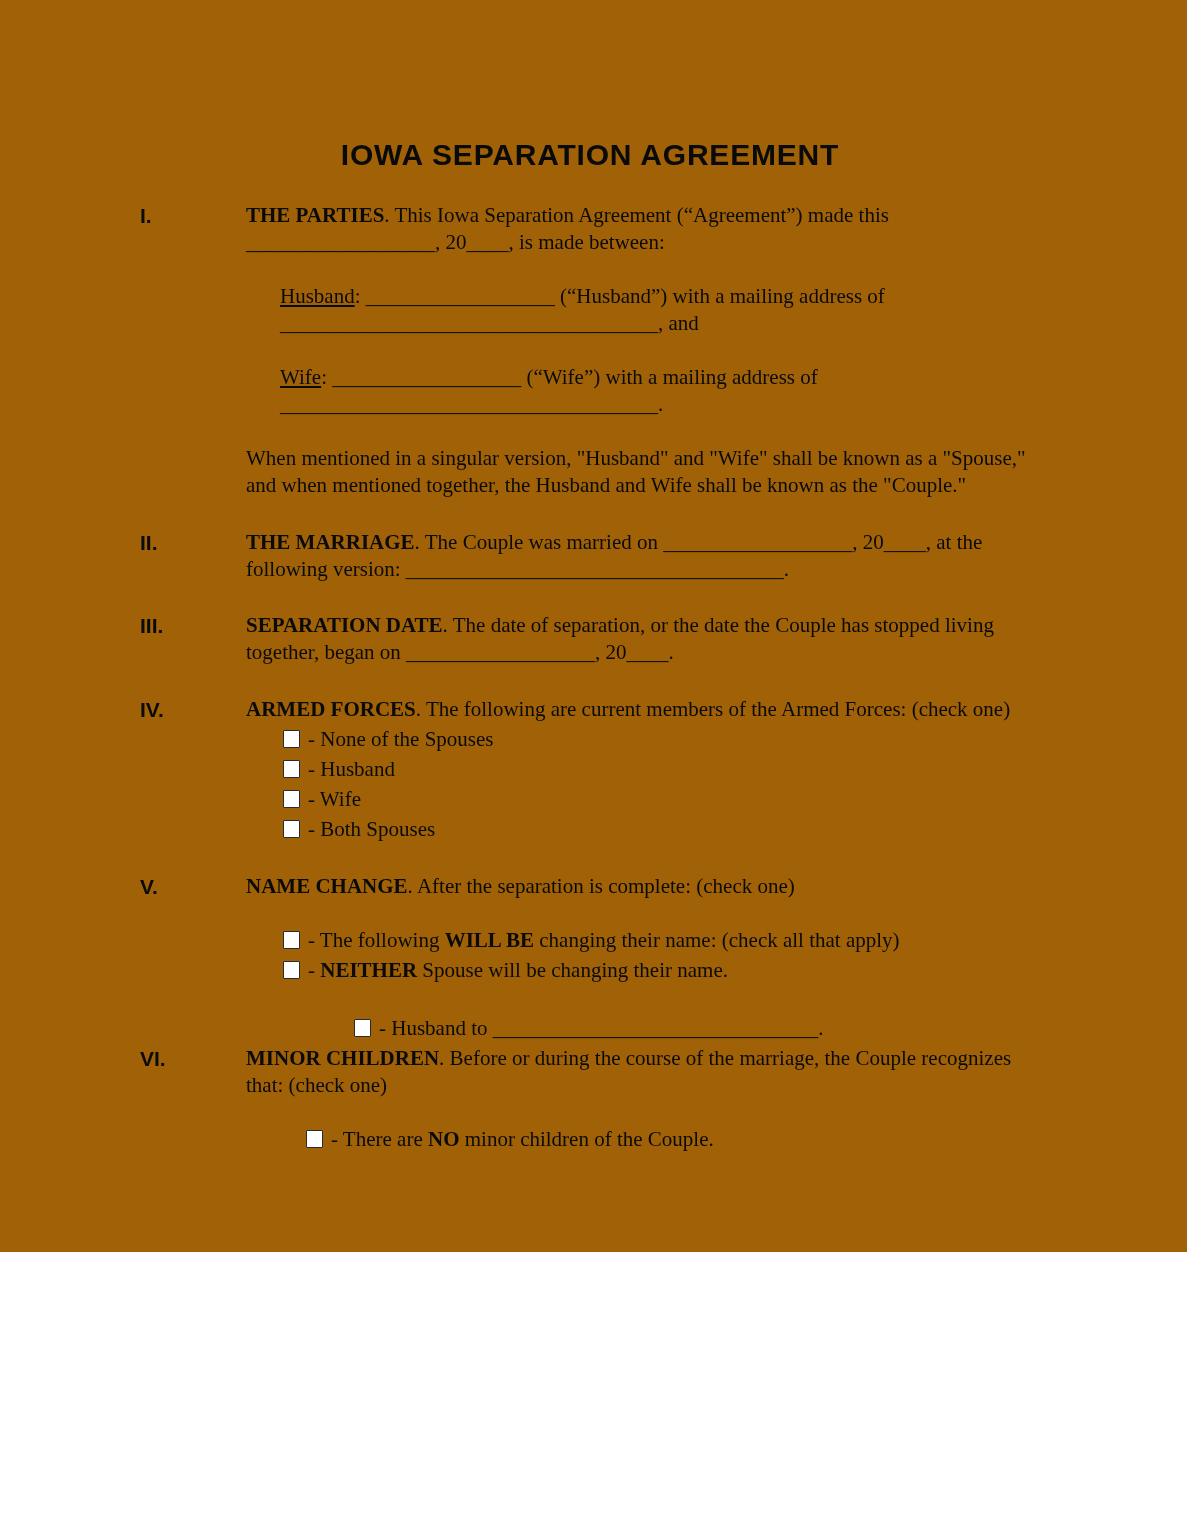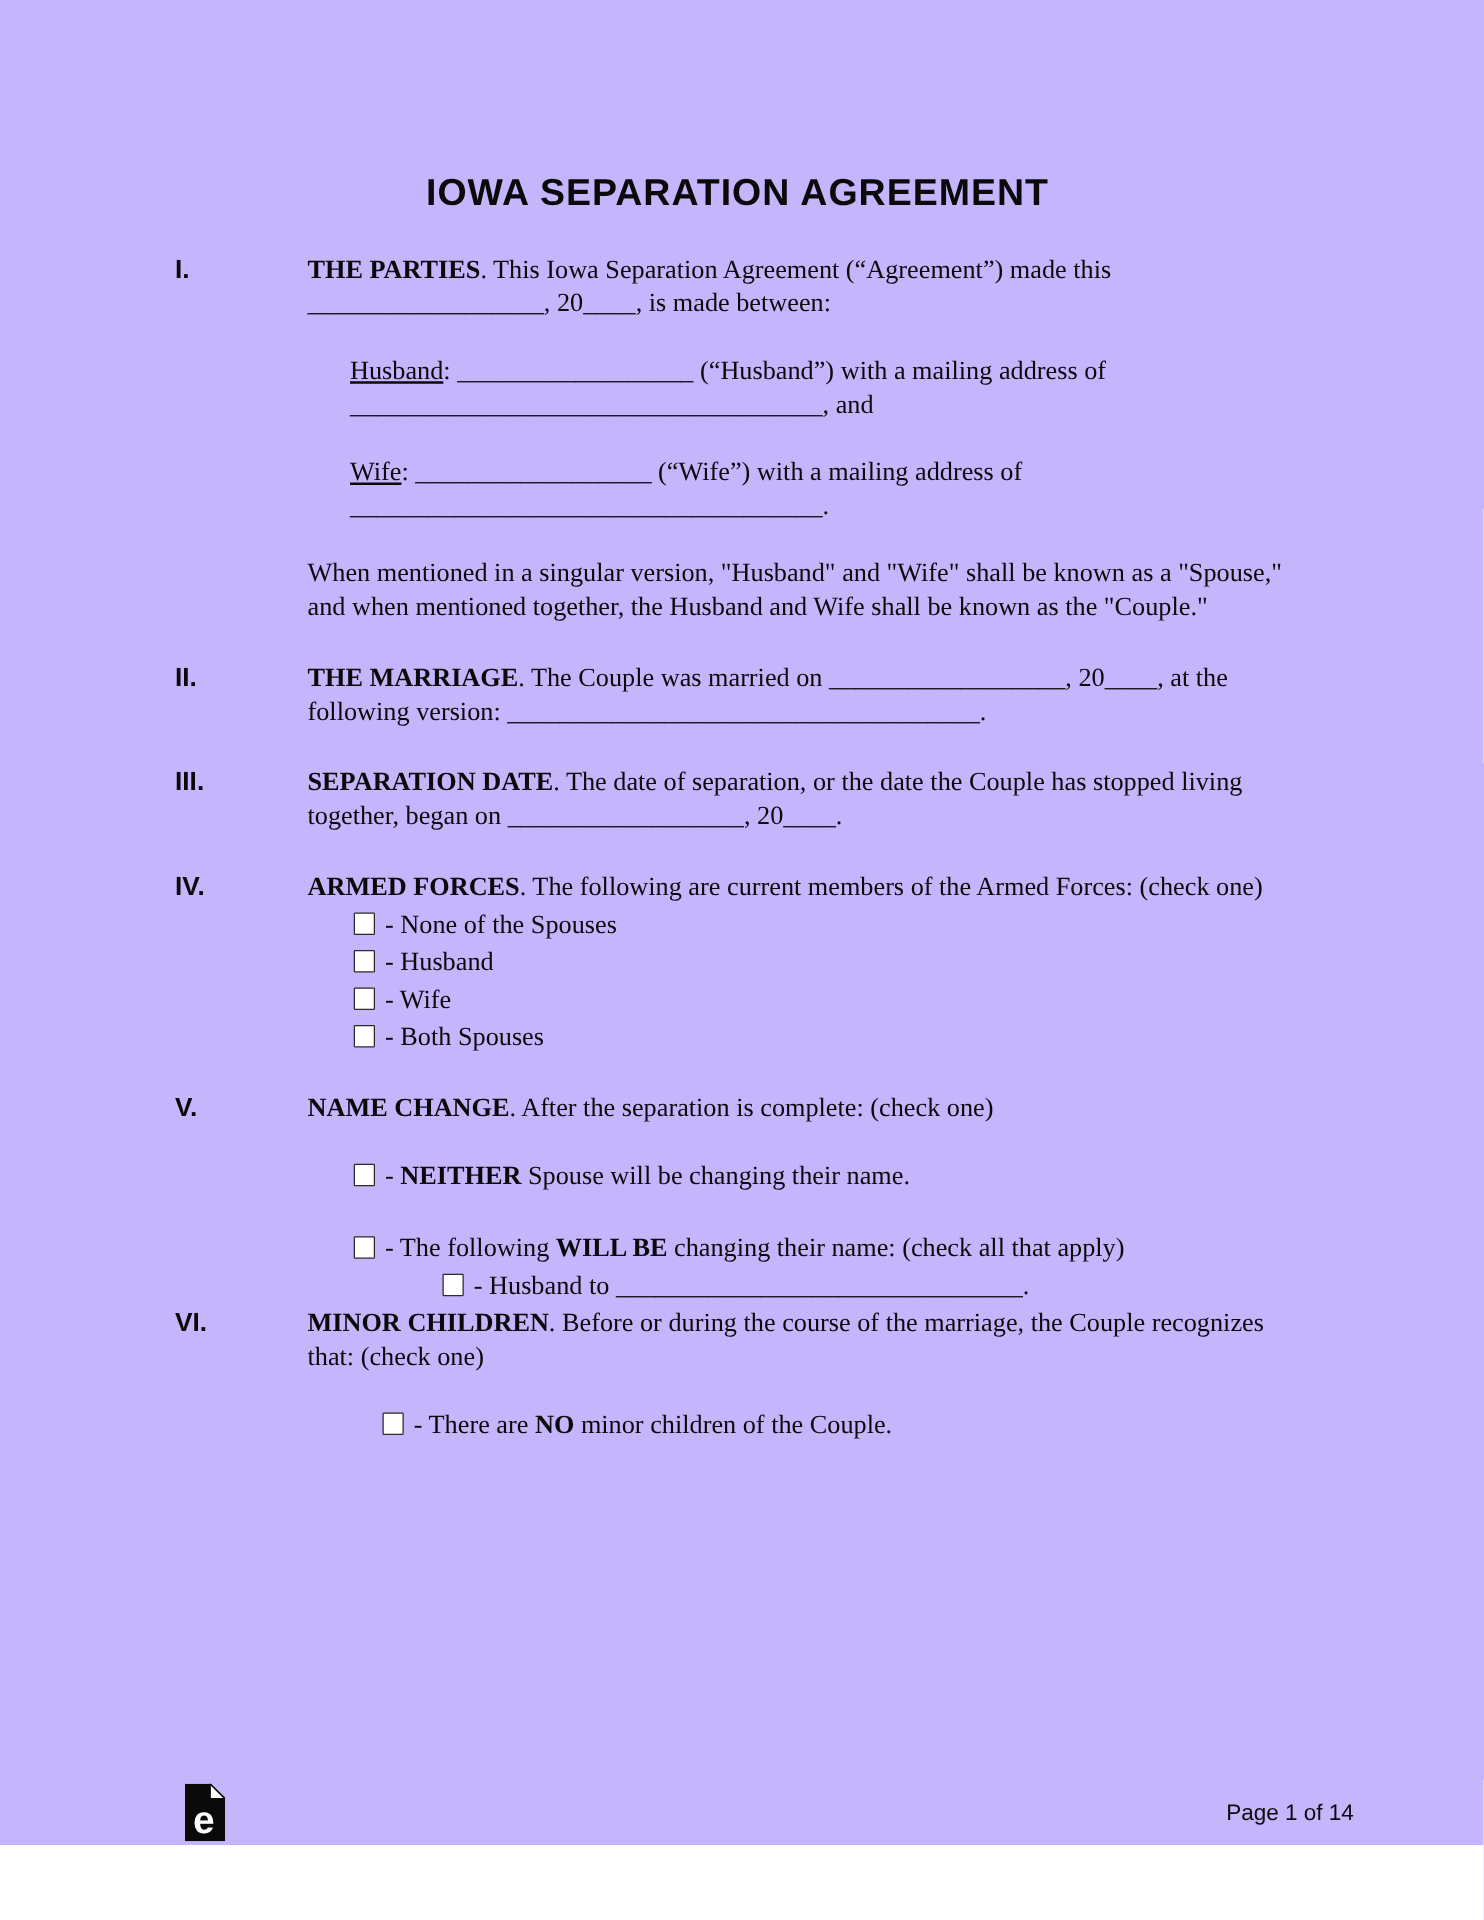--- a/index.html
+++ b/index.html
@@ -3,22 +3,22 @@
 <meta charset="utf-8">
 <style>
   html, body {
     margin: 0;
     padding: 0;
     background: #ffffff;
   }
   .page {
     position: relative;
     width: 1187px;
-    height: 1476px;
-    background: #c4b5fd;
+    height: 1252px;
+    background: #a16207;
     font-family: "Liberation Sans", "DejaVu Sans", sans-serif;
     font-size: 21px;
     line-height: 27px;
     color: #0a0a0a;
     overflow: hidden;
   }
   .content {
     position: absolute;
     left: 140px;
     top: 138px;
@@ -122,22 +122,22 @@
         <p class="para opt mb3"><span class="cbx"></span><span><span>- Husband</span></span></p>
         <p class="para opt mb3"><span class="cbx"></span><span><span>- Wife</span></span></p>
         <p class="para opt mb30"><span class="cbx"></span><span><span>- Both Spouses</span></span></p>
       </div>
     </div>
 
     <div class="sec">
       <div class="sec-num">V.</div>
       <div class="sec-body">
         <p class="para"><span class="b">NAME CHANGE</span><span>. After the separation is complete: (check one)</span></p>
+        <p class="para opt mb3"><span class="cbx"></span><span><span>- The following </span><span class="b">WILL BE</span><span> changing their name: (check all that apply)</span></span></p>
         <p class="para opt mb31"><span class="cbx"></span><span><span>- </span><span class="b">NEITHER</span><span> Spouse will be changing their name.</span></span></p>
-        <p class="para opt mb3"><span class="cbx"></span><span><span>- The following </span><span class="b">WILL BE</span><span> changing their name: (check all that apply)</span></span></p>
         <p class="para sub mb3"><span class="cbx"></span><span><span>- Husband to _______________________________.</span></span></p>
       </div>
     </div>
 
     <div class="sec">
       <div class="sec-num">VI.</div>
       <div class="sec-body">
         <p class="para"><span class="b">MINOR CHILDREN</span><span>. Before or during the course of the marriage, the Couple recognizes that: (check one)</span></p>
         <p class="para opt mb0"><span class="cbx"></span><span><span>- There are </span><span class="b">NO</span><span> minor children of the Couple.</span></span></p>
       </div>

